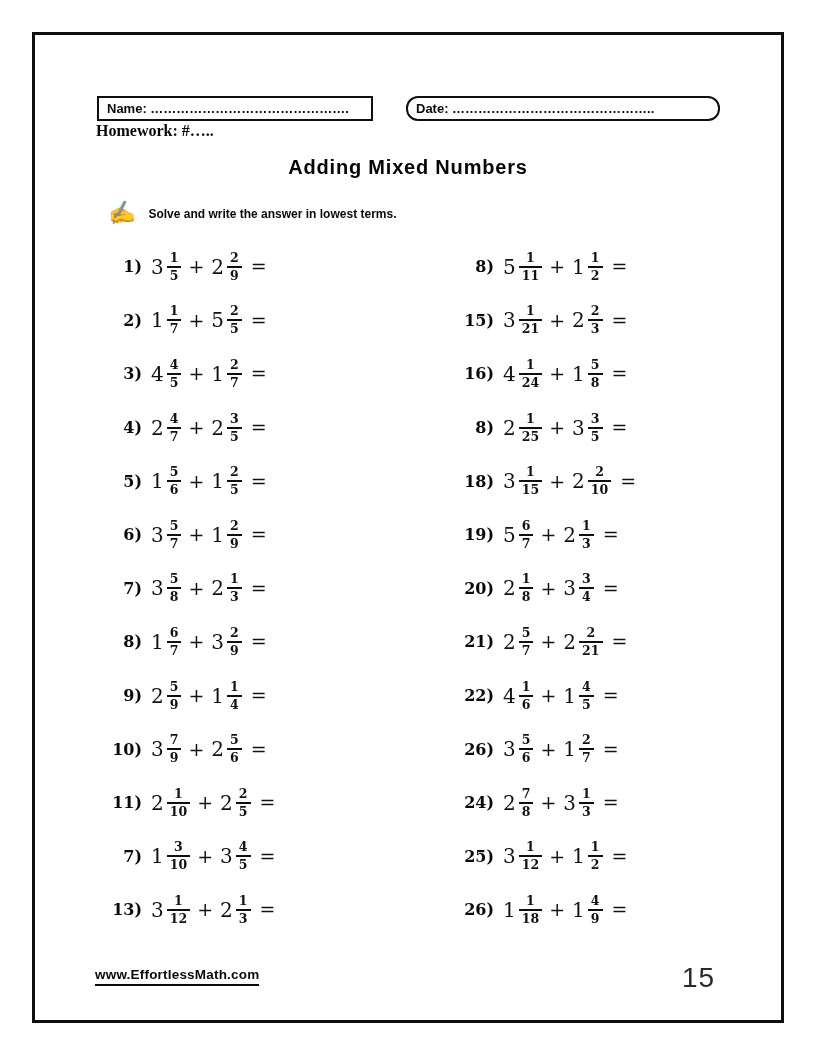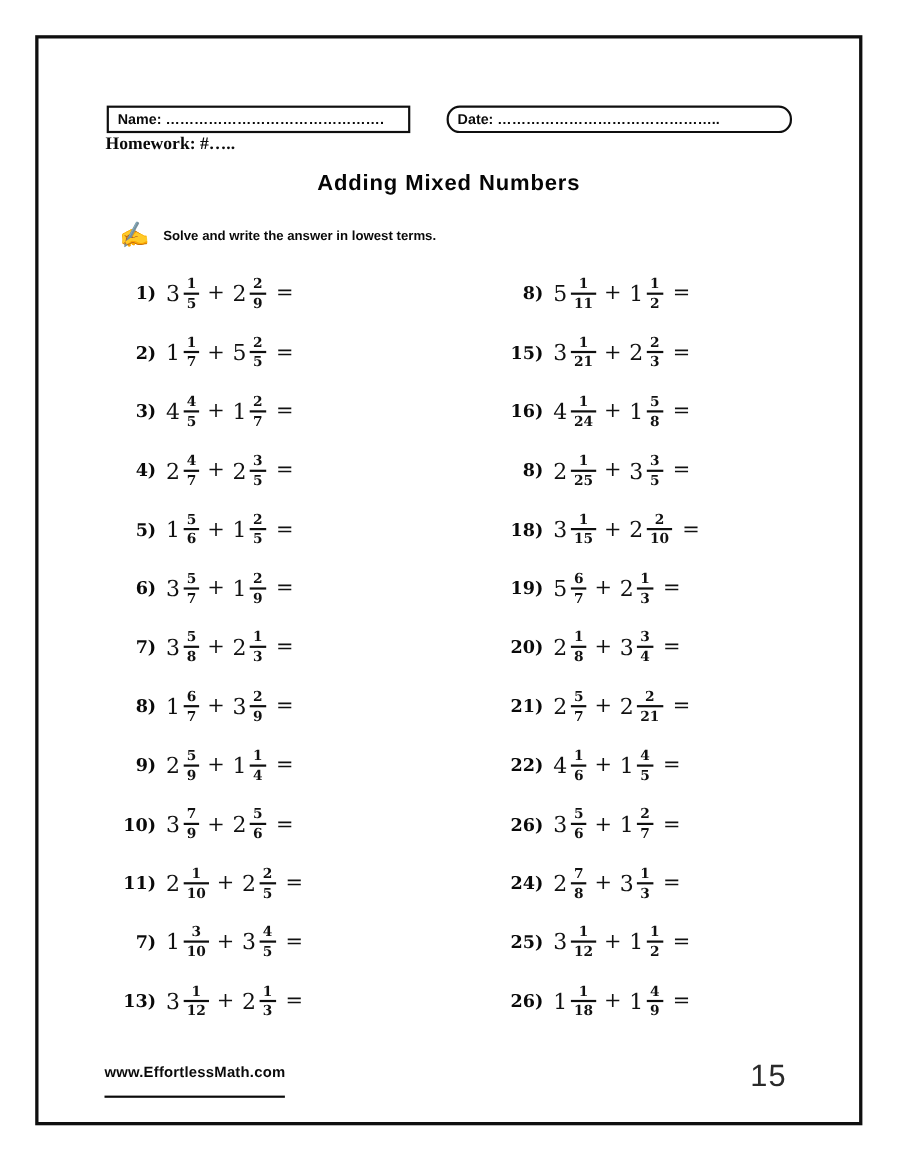--- a/index.html
+++ b/index.html
@@ -64,21 +64,21 @@
   }
   .fnum { display:block; border-bottom:2px solid #0f0f0f; padding:0 3px 1px; }
   .fden { display:block; padding:1px 3px 0; }
   .op { font-size:19px; margin:0 7px; line-height:1; }
   .eq { margin-left:9px; margin-right:0; }
 
   .footer-link {
     position:absolute; left:95px; top:967px;
     font-weight:bold; font-size:13.5px; letter-spacing:0.2px;
     color:#0a0a0a; text-decoration:none;
-    border-bottom:2.5px solid #0a0a0a; padding-bottom:14px;
+    border-bottom:2.5px solid #0a0a0a; padding-bottom:2px;
   }
   .page-number {
     position:absolute; left:682px; top:962px;
     font-size:28px; font-weight:normal; color:#2a2a2a; letter-spacing:1px;
   }
 </style>
 </head>
 <body>
 
 <div class="page-border"></div>

